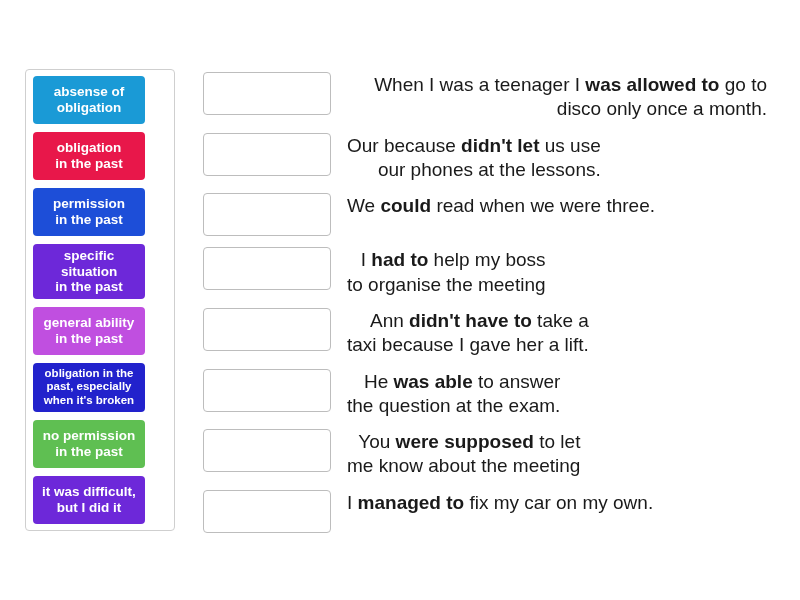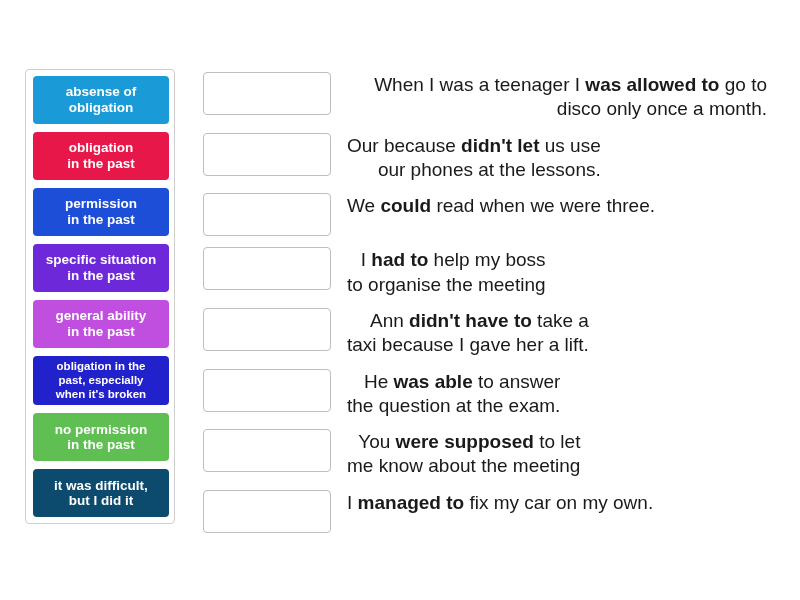--- a/index.html
+++ b/index.html
@@ -25,21 +25,21 @@
     top: 69px;
     width: 150px;
     border: 1px solid #cfcfcf;
     border-radius: 4px;
     background: #ffffff;
     padding: 6px 7px;
     box-sizing: border-box;
   }
 
   .tile {
-    width: 136px;
+    width: 112px;
     min-height: 48px;
     border-radius: 4px;
     margin-bottom: 8px;
     display: flex;
     align-items: center;
     justify-content: center;
     text-align: center;
     color: #ffffff;
     font-weight: bold;
     font-size: 13.5px;
@@ -107,21 +107,21 @@
 <div id="app">
 
   <div class="tiles-panel" id="tiles-panel">
       <div class="tile" style="background: rgb(26, 154, 214);">absense of<br>obligation</div>
       <div class="tile" style="background: rgb(232, 23, 74);">obligation<br>in the past</div>
       <div class="tile" style="background: #1d4ed8;">permission<br>in the past</div>
       <div class="tile" style="background: #6d28d9;">specific situation<br>in the past</div>
       <div class="tile" style="background: rgb(192, 79, 224);">general ability<br>in the past</div>
       <div class="tile tile-small" style="background: rgb(34, 34, 204);">obligation in the<br>past, especially<br>when it's broken</div>
       <div class="tile" style="background: rgb(95, 191, 82);">no permission<br>in the past</div>
-      <div class="tile" style="background: #0c4a6e;">it was difficult,<br>but I did it</div>
+      <div class="tile" style="background: #6d28d9;">it was difficult,<br>but I did it</div>
     </div>
 
   <div class="rows" id="rows">
       <div class="row">
         <div class="dropzone"></div>
         <div class="sentence"><span>When I was a teenager I </span><b>was allowed to</b><span> go to disco only once a month.</span></div>
       </div>
       <div class="row">
         <div class="dropzone"></div>
         <div class="sentence"><span>Our because </span><b>didn't let</b><span> us use</span><br><span>our phones at the lessons.</span></div>

